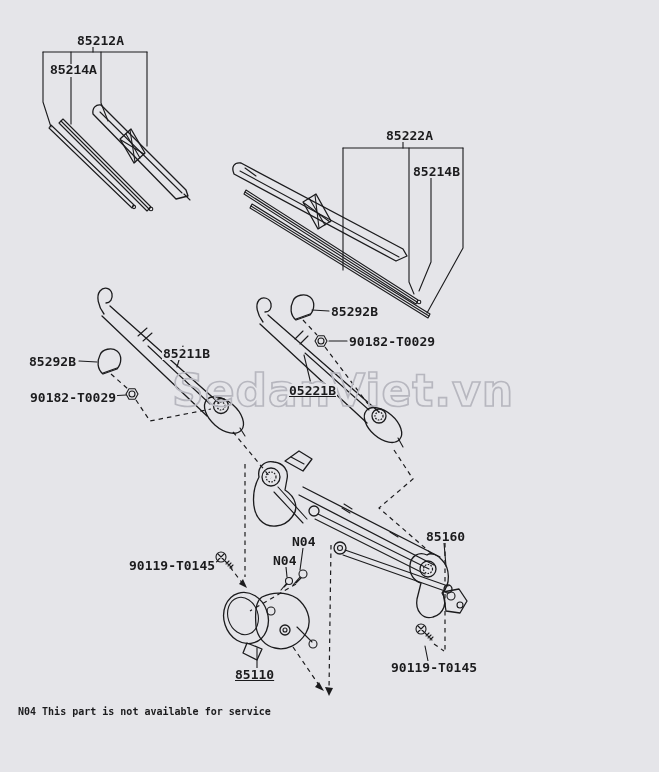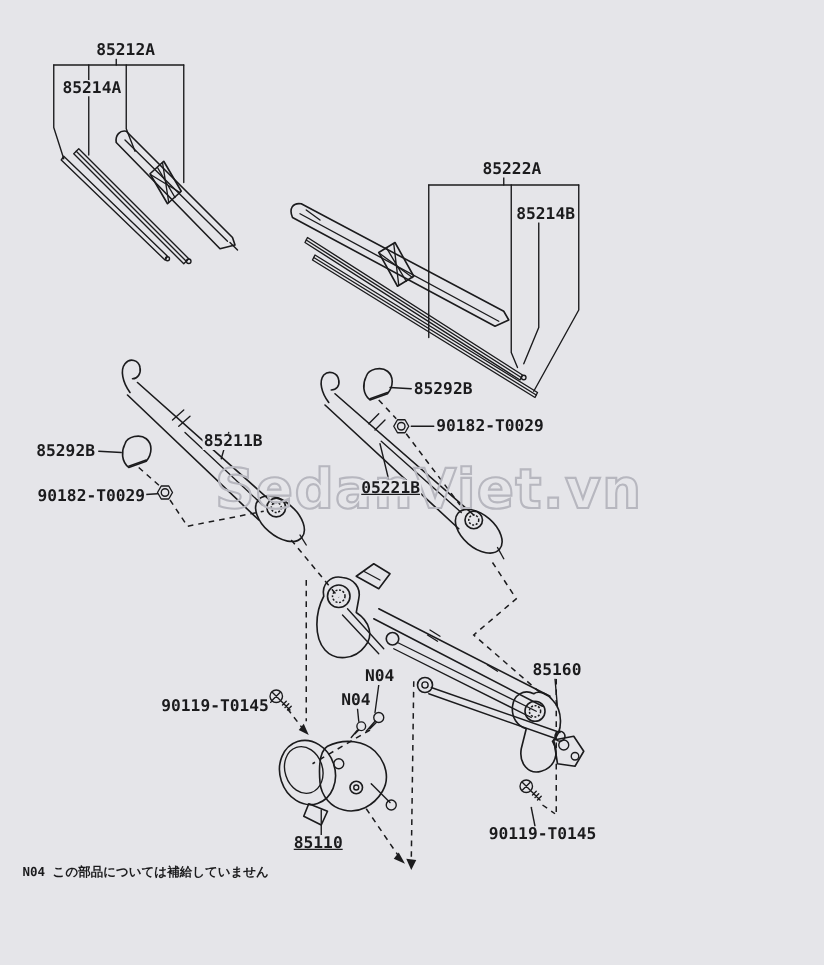--- a/index.html
+++ b/index.html
@@ -231,31 +231,31 @@
     <g>
       <polygon class="fillink" points="247,588 239,584 243,579"></polygon>
       <polygon class="fillink" points="324,691 315,687 319,682"></polygon>
       <polygon class="fillink" points="329,696 325,687 333,688"></polygon>
     </g>
 
     <text x="172" y="406" class="wm-text">SedanViet.vn</text>
   </svg>
 
   <div class="part-label" style="left:76px;top:34px;">85212A</div>
-  <div class="part-label" style="left:49px;top:64px;">85214A</div>
+  <div class="part-label" style="left:49px;top:64px;font-family:Liberation Mono, monospace;">85214A</div>
   <div class="part-label" style="left:385px;top:129px;">85222A</div>
   <div class="part-label" style="left:412px;top:165px;">85214B</div>
   <div class="part-label" style="left:330px;top:305px;">85292B</div>
   <div class="part-label" style="left:348px;top:335px;">90182-T0029</div>
   <div class="part-label" style="left:162px;top:331px;margin-top:16px;">85211B</div>
   <div class="part-label" style="left:28px;top:355px;">85292B</div>
   <div class="part-label" style="left:29px;top:391px;">90182-T0029</div>
   <div class="part-label" style="left:288px;top:384px;text-decoration:underline;">05221B</div>
   <div class="part-label" style="left:291px;top:535px;">N04</div>
   <div class="part-label" style="left:272px;top:554px;">N04</div>
   <div class="part-label" style="left:425px;top:530px;">85160</div>
   <div class="part-label" style="left:128px;top:559px;">90119-T0145</div>
   <div class="part-label" style="left:390px;top:661px;">90119-T0145</div>
   <div class="part-label" style="left:234px;top:668px;text-decoration:underline;">85110</div>
 
-  <div class="note-line" style="left:18px;top:693px;">N04 この部品については補給していません</div>
+  <div class="note-line" style="left:18px;top:706px;">N04 This part is not available for service</div>
 
 </div>
 
 </body></html>

